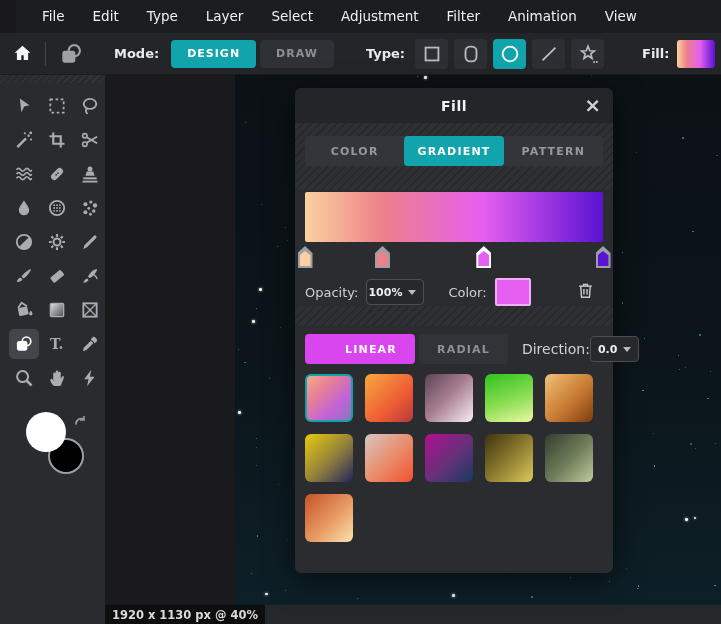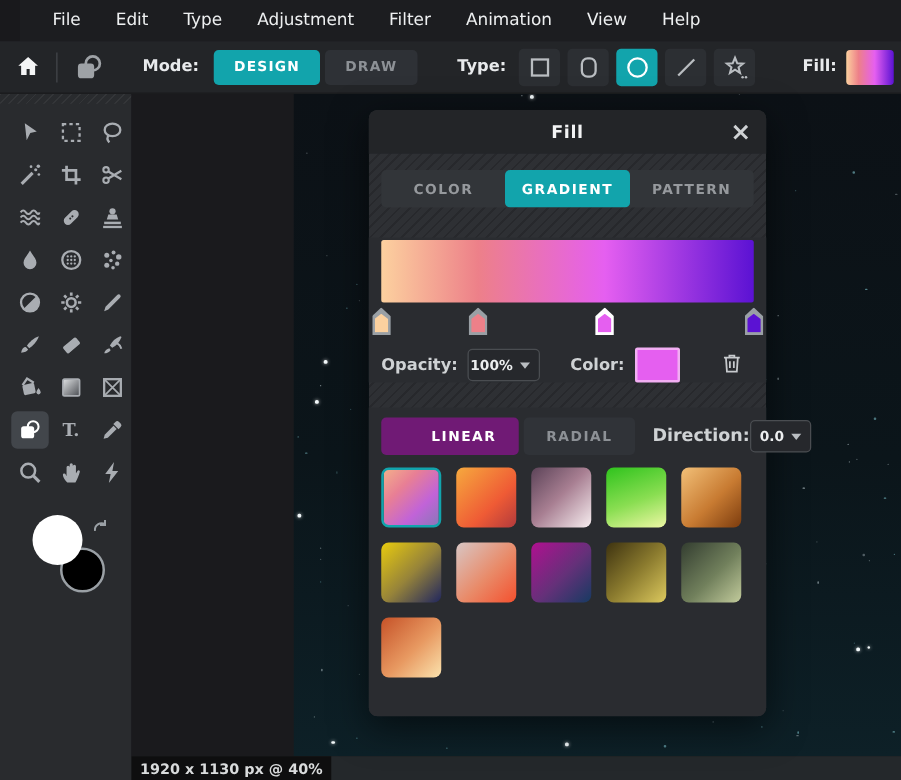--- a/index.html
+++ b/index.html
@@ -73,52 +73,53 @@
   .panel { position:absolute; left:0; width:318px; background:#2a2c30; }
   #panel-gradient { top:102px; height:116px; }
   #panel-bottom  { top:238px; height:247px; border-radius:0 0 7px 7px; }
   #gradient-bar { position:absolute; left:10px; top:2px; width:298px; height:50px; border-radius:2px; }
   #stops-row { position:absolute; left:10px; top:56px; width:298px; height:24px; }
   .stop { position:absolute; top:0; width:15px; height:22px;
     clip-path:polygon(50% 0, 100% 32%, 100% 100%, 0 100%, 0 32%); background:#9aa0a5; cursor:pointer;}
   .stop.sel { background:#ffffff; }
   .stop i { position:absolute; left:2px; right:2px; top:5px; bottom:2px; display:block;
     clip-path:polygon(50% 0, 100% 28%, 100% 100%, 0 100%, 0 28%); }
-  .row-label { color:#cfd2d4; font-size:13px; font-weight:bold; }
+  .row-label { color:#cfd2d4; font-size:13px; font-weight:normal; }
   #opacity-row { position:absolute; left:10px; top:88px; width:298px; height:28px; display:flex; align-items:center; }
   .dropdown { height:26px; background:#26282c; border:1px solid #4a4d51; border-radius:4px;
     color:#eceeef; font-size:11px; font-weight:bold; display:flex; align-items:center;
     justify-content:flex-end; padding:0 7px; cursor:pointer; }
   .caret { width:0; height:0; border-left:4px solid transparent; border-right:4px solid transparent;
     border-top:5px solid #b9bdc1; margin-left:6px; }
   #color-chip-btn { width:36px; height:28px; background:#e55ff0; border:2px solid #f2aef3;
     border-radius:2px; margin-left:8px; cursor:pointer; }
   #trash-btn { margin-left:auto; margin-right:8px; color:#c7cacd; cursor:pointer; }
   #style-row { position:absolute; left:10px; top:8px; width:298px; height:30px; display:flex; align-items:center; }
   .style-btn { height:30px; border-radius:4px; font-size:11px; font-weight:bold; letter-spacing:1.2px;
     display:flex; align-items:center; padding:0 18px; cursor:pointer; }
-  .style-btn.on { background:#701a75; color:#fff;padding-left:40px; }
+  .style-btn.on { background:#d946ef; color:#fff;padding-left:40px; }
   .style-btn.off { background:#303338; color:#8d9196; margin-left:4px; }
   #presets { position:absolute; left:10px; top:48px; width:302px; display:flex; flex-wrap:wrap; }
   .preset { width:48px; height:48px; border-radius:6px; margin:0 12px 12px 0; cursor:pointer; }
   .preset:nth-child(5n) { margin-right:0; }
   .preset.sel { border:2px solid #12a4ac; }
 </style>
 </head>
 <body>
 
 <div id="menu-bar">
     <div class="menu-item">File</div>
     <div class="menu-item">Edit</div>
     <div class="menu-item">Type</div>
+    <div class="menu-item">Layer</div>
+    <div class="menu-item">Select</div>
     <div class="menu-item">Adjustment</div>
     <div class="menu-item">Filter</div>
     <div class="menu-item">Animation</div>
     <div class="menu-item">View</div>
-    <div class="menu-item">Help</div>
   </div>
 
 <div id="options-bar">
   <span style="margin-left:12px;color:#f4f5f6">
     <svg width="21" height="21" viewBox="0 0 24 24">
         <path d="M12 3 L21 11 h-2.6 v8.5 h-5 v-5.5 h-2.8 v5.5 h-5 V11 H3 z" fill="currentColor"></path>
       </svg>
   </span>
   <span class="vsep"></span>
   <span style="margin-left:12px;color:#9ea2a6">

